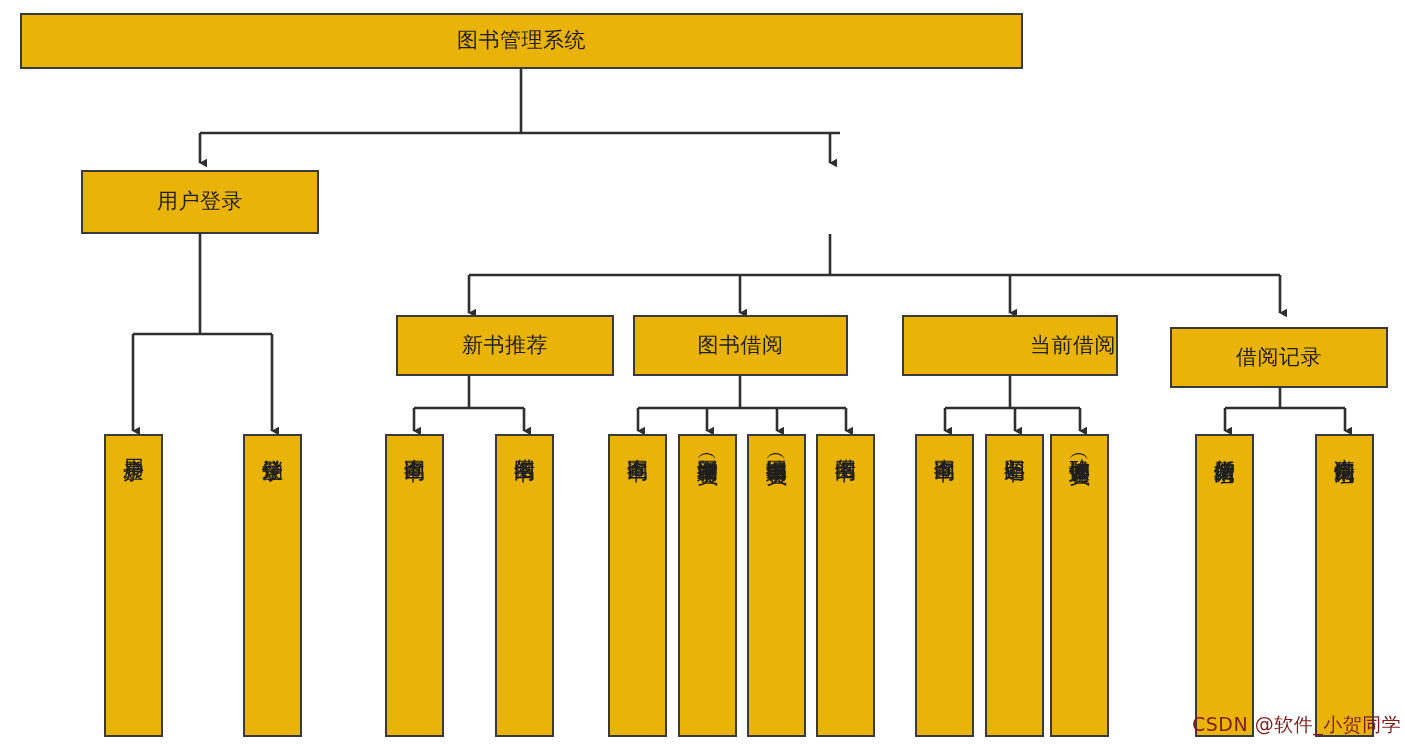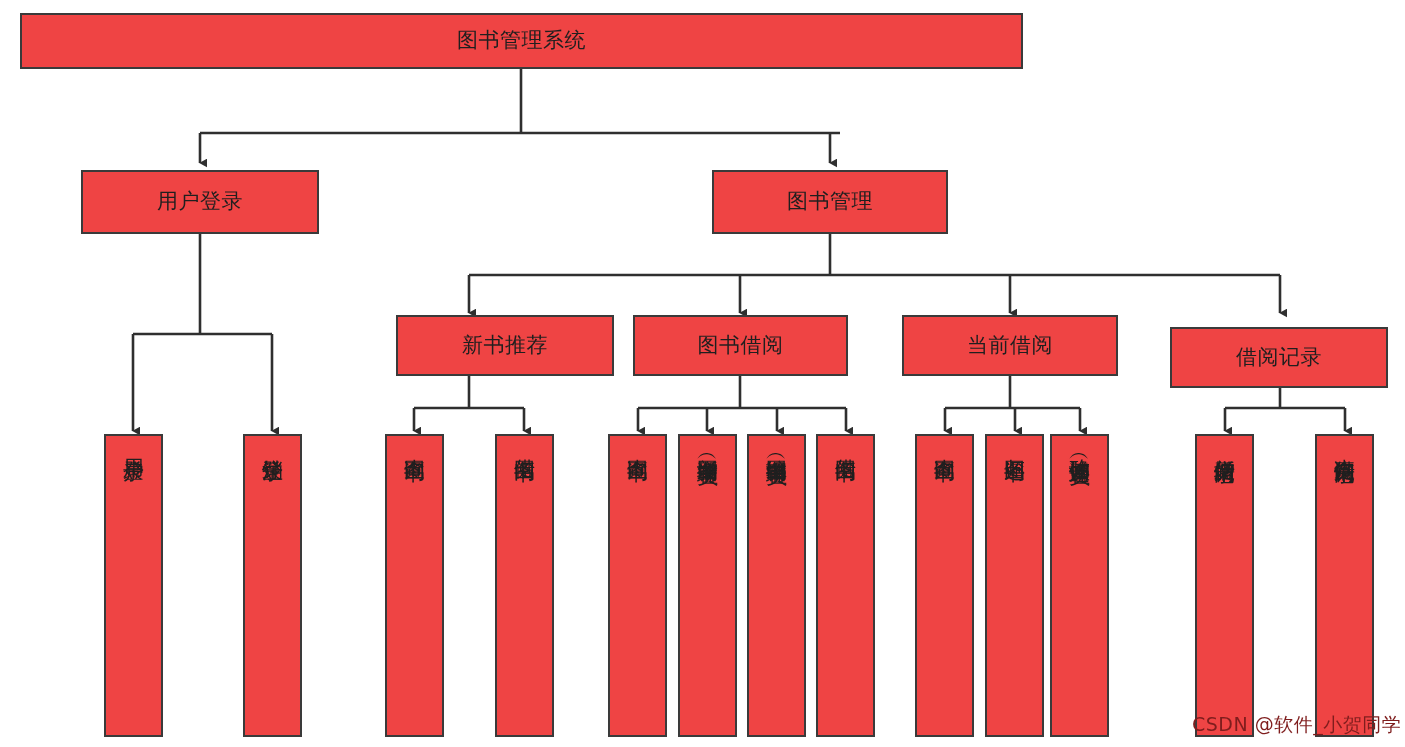--- a/index.html
+++ b/index.html
@@ -2,21 +2,21 @@
 <html><head>
 <meta charset="utf-8">
 <style>
   html,body{margin:0;padding:0;background:#ffffff;}
   body{font-family:"DejaVu Sans","Liberation Sans",sans-serif;}
   #stage{position:relative;width:1405px;height:747px;background:#ffffff;overflow:hidden;}
   svg.wires{position:absolute;left:0;top:0;width:1405px;height:747px;pointer-events:none;}
   .node{
     position:absolute;
     box-sizing:border-box;
-    background:#ef4444;
+    background:#eab308;
     border:2.5px solid #3a3a3a;
     display:flex;
     align-items:center;
     justify-content:center;
     color:#1f1f1f;
   }
   .node .lbl{
     display:block;
     text-align:center;
     line-height:1.12;
@@ -103,31 +103,28 @@
     </g>
   </svg>
 
   <div class="node horiz" style="left:20px;top:13px;width:1003px;height:56px;">
     <span class="lbl">图书管理系统</span>
   </div>
 
   <div class="node horiz" style="left:81px;top:170px;width:238px;height:64px;">
     <span class="lbl">用户登录</span>
   </div>
-  <div class="node horiz" style="left:712px;top:170px;width:236px;height:64px;">
-    <span class="lbl">图书管理</span>
-  </div>
 
   <div class="node horiz" style="left:360px;top:315px;width:218px;height:61px;margin-left:36px;">
     <span class="lbl">新书推荐</span>
   </div>
   <div class="node horiz" style="left:633px;top:315px;width:215px;height:61px;">
     <span class="lbl">图书借阅</span>
   </div>
-  <div class="node horiz" style="left:902px;top:315px;width:216px;height:61px;">
+  <div class="node horiz" style="left:902px;top:315px;width:216px;height:61px;justify-content:flex-end;">
     <span class="lbl">当前借阅</span>
   </div>
   <div class="node horiz" style="left:1170px;top:315px;width:218px;height:61px;margin-top:12px;">
     <span class="lbl">借阅记录</span>
   </div>
 
   <div class="node vert" style="left:104px;top:434px;width:59px;height:303px;">
     <span class="lbl">用户登录</span>
   </div>
   <div class="node vert" style="left:243px;top:434px;width:59px;height:303px;">

